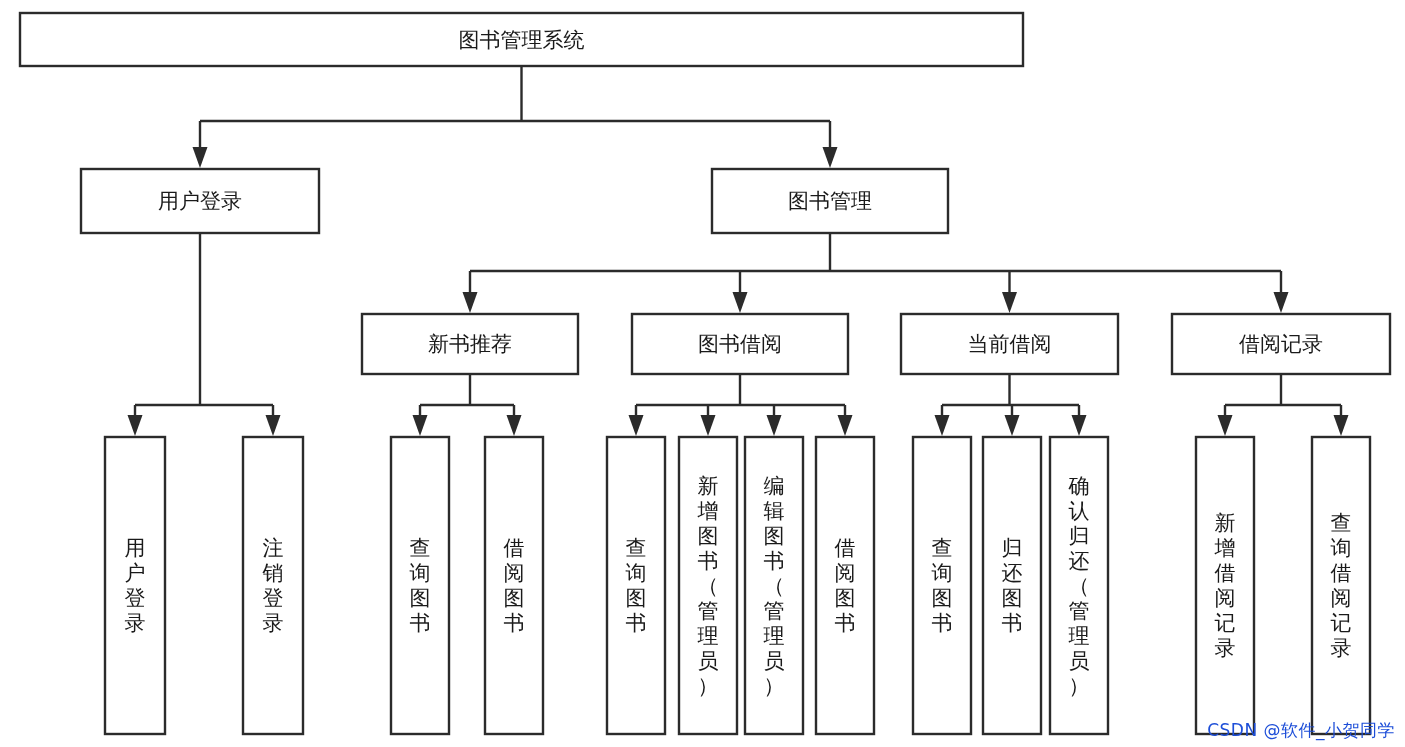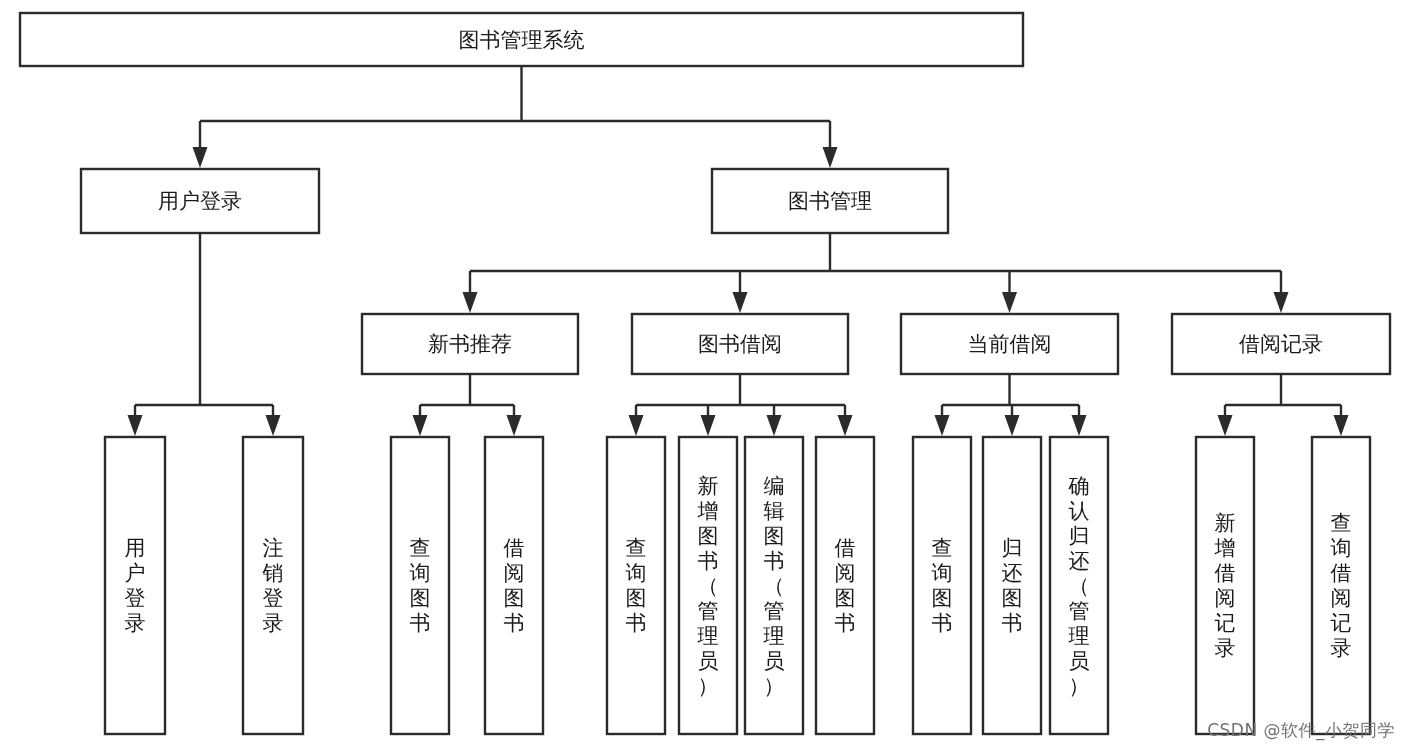--- a/index.html
+++ b/index.html
@@ -54,21 +54,21 @@
   .arrow-head {
     fill: #2b2b2b;
     stroke: none;
   }
   .watermark-text {
     position: absolute;
     right: 10px;
     bottom: 5px;
     font-family: "DejaVu Sans", "Liberation Sans", sans-serif;
     font-size: 17px;
-    color: #737373;
+    color: #1d4ed8;
     white-space: nowrap;
     letter-spacing: 0.5px;
     pointer-events: none;
   }
 </style>
 </head>
 <body>
 
 <div id="diagram-root">
   <svg id="flow-svg" viewBox="0 0 1405 747">

